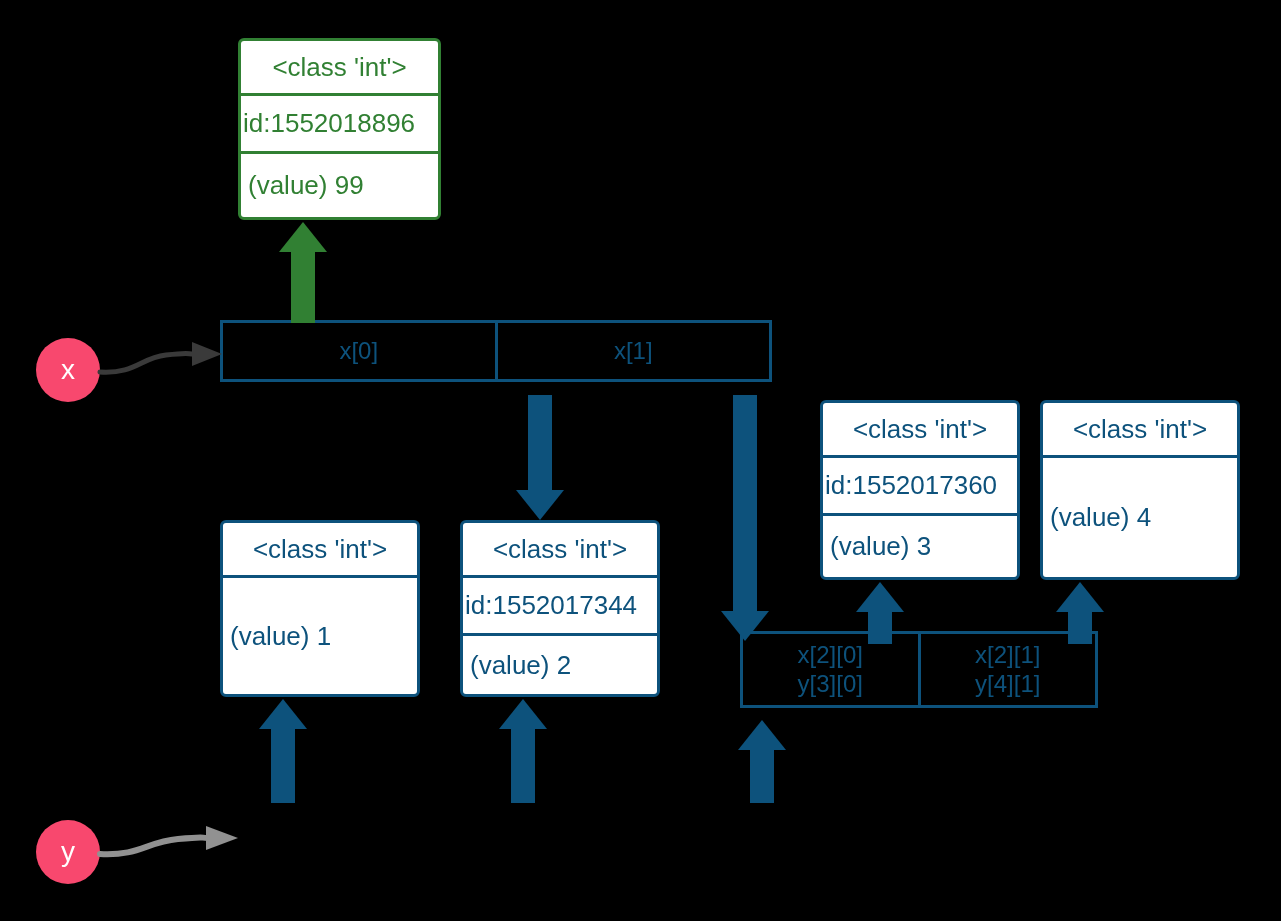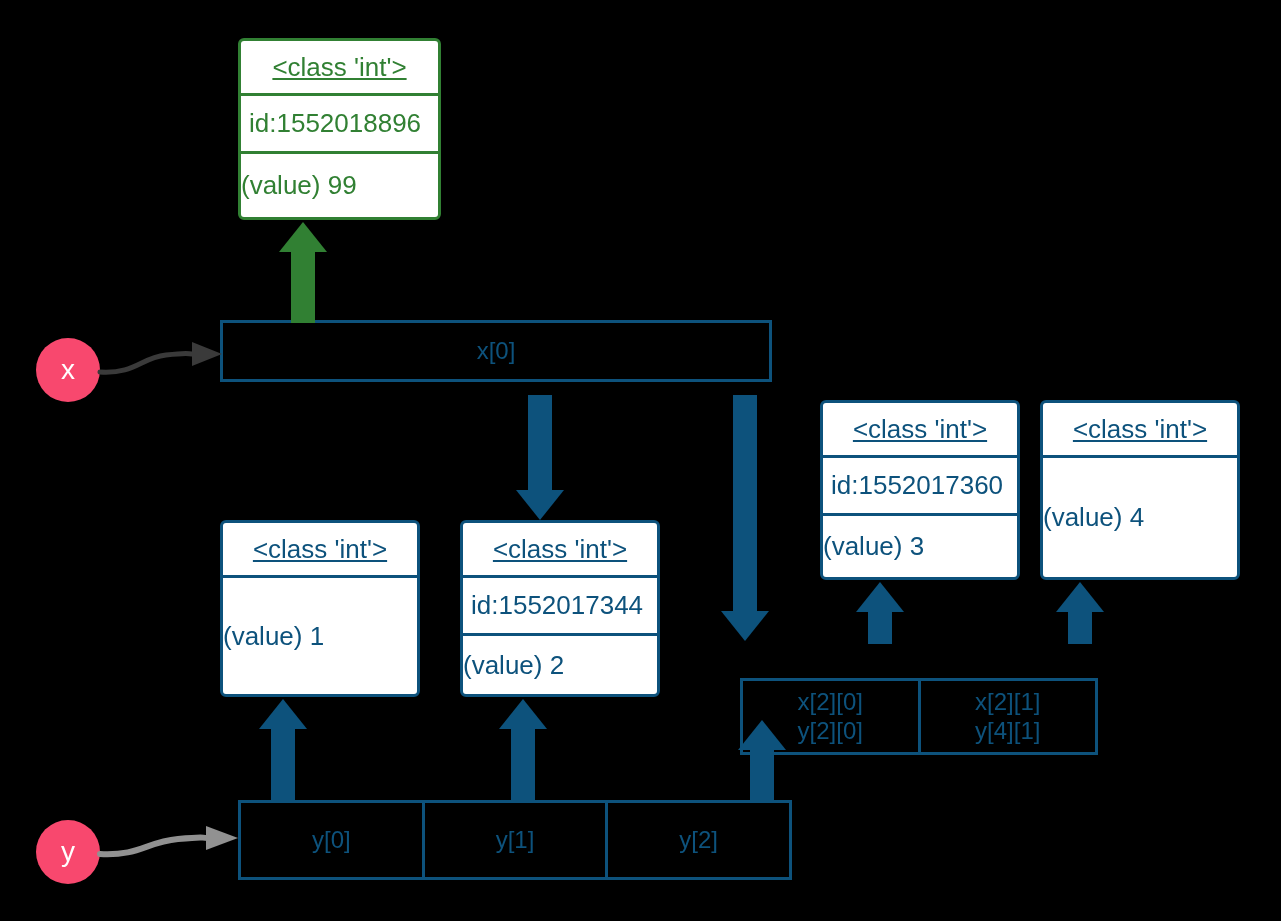--- a/index.html
+++ b/index.html
@@ -29,32 +29,31 @@
     border-radius:6px;
     color:var(--blue);
     display:flex;flex-direction:column;
     font-size:26px;
   }
   .obj-box.green{border-color:var(--green);color:var(--green);}
   .obj-class{
     flex:0 0 55px;
     display:flex;align-items:center;justify-content:center;
     border-bottom:3px solid;
-    text-decoration:underline;
   }
   .obj-id{
     flex:0 0 58px;
     display:flex;align-items:center;
-    padding-left:8px;
+    padding-left:2px;
     border-bottom:3px solid;
   }
   .obj-value{
     flex:1;
     display:flex;align-items:center;
-    padding-left:0;
+    padding-left:7px;
     border-radius:12px;
   }
 
   
   .list{
     position:absolute;
     border:3px solid var(--blue);
     display:flex;
     color:var(--blue);
     font-size:24px;
@@ -128,38 +127,34 @@
     <div class="obj-value">(value) 3</div>
   </div>
 
   <div class="obj-box" style="left:1040px;top:400px;width:200px;height:180px">
     <div class="obj-class">&lt;class 'int'&gt;</div>
     <div class="obj-value">(value) 4</div>
   </div>
 
   <div class="list" style="left:220px;top:320px;width:552px;height:62px">
     <div class="list-cell">x[0]</div>
+    <div class="list-cell">x[1]</div>
   </div>
 
-  <div class="list" style="left:740px;top:678px;width:358px;height:77px">
+  <div class="list" style="left:740px;top:631px;width:358px;height:77px">
     <div class="list-cell nested-cell">
       <span>x[2][0]</span>
-      <span>y[2][0]</span>
+      <span>y[3][0]</span>
     </div>
     <div class="list-cell nested-cell">
       <span>x[2][1]</span>
       <span>y[4][1]</span>
     </div>
   </div>
 
-  <div class="list" style="left:238px;top:800px;width:554px;height:80px">
-    <div class="list-cell">y[0]</div>
-    <div class="list-cell">y[1]</div>
-    <div class="list-cell">y[2]</div>
-  </div>
 
   <div class="var-circle" style="left:36px;top:338px">x</div>
   <div class="var-circle" style="left:36px;top:820px">y</div>
 
   <svg class="pointer-svg" style="left:96px;top:338px" width="130" height="48" viewBox="0 0 130 48">
     <path class="x-stroke" d="M4,34 C40,36 44,20 70,17 S90,16 98,16"></path>
     <polygon class="x-fill" points="96,4 126,16 96,28"></polygon>
   </svg>
 
   <svg class="pointer-svg" style="left:96px;top:824px" width="148" height="48" viewBox="0 0 148 48">

